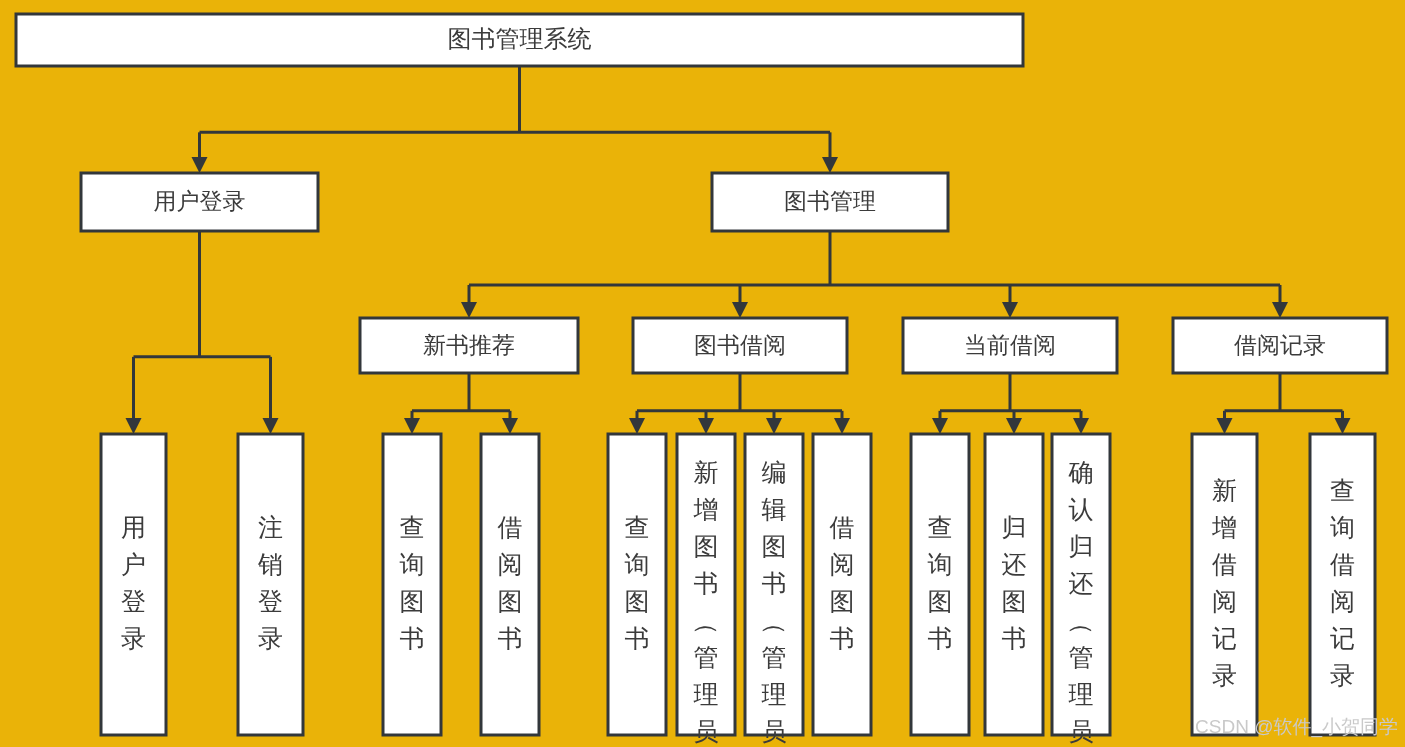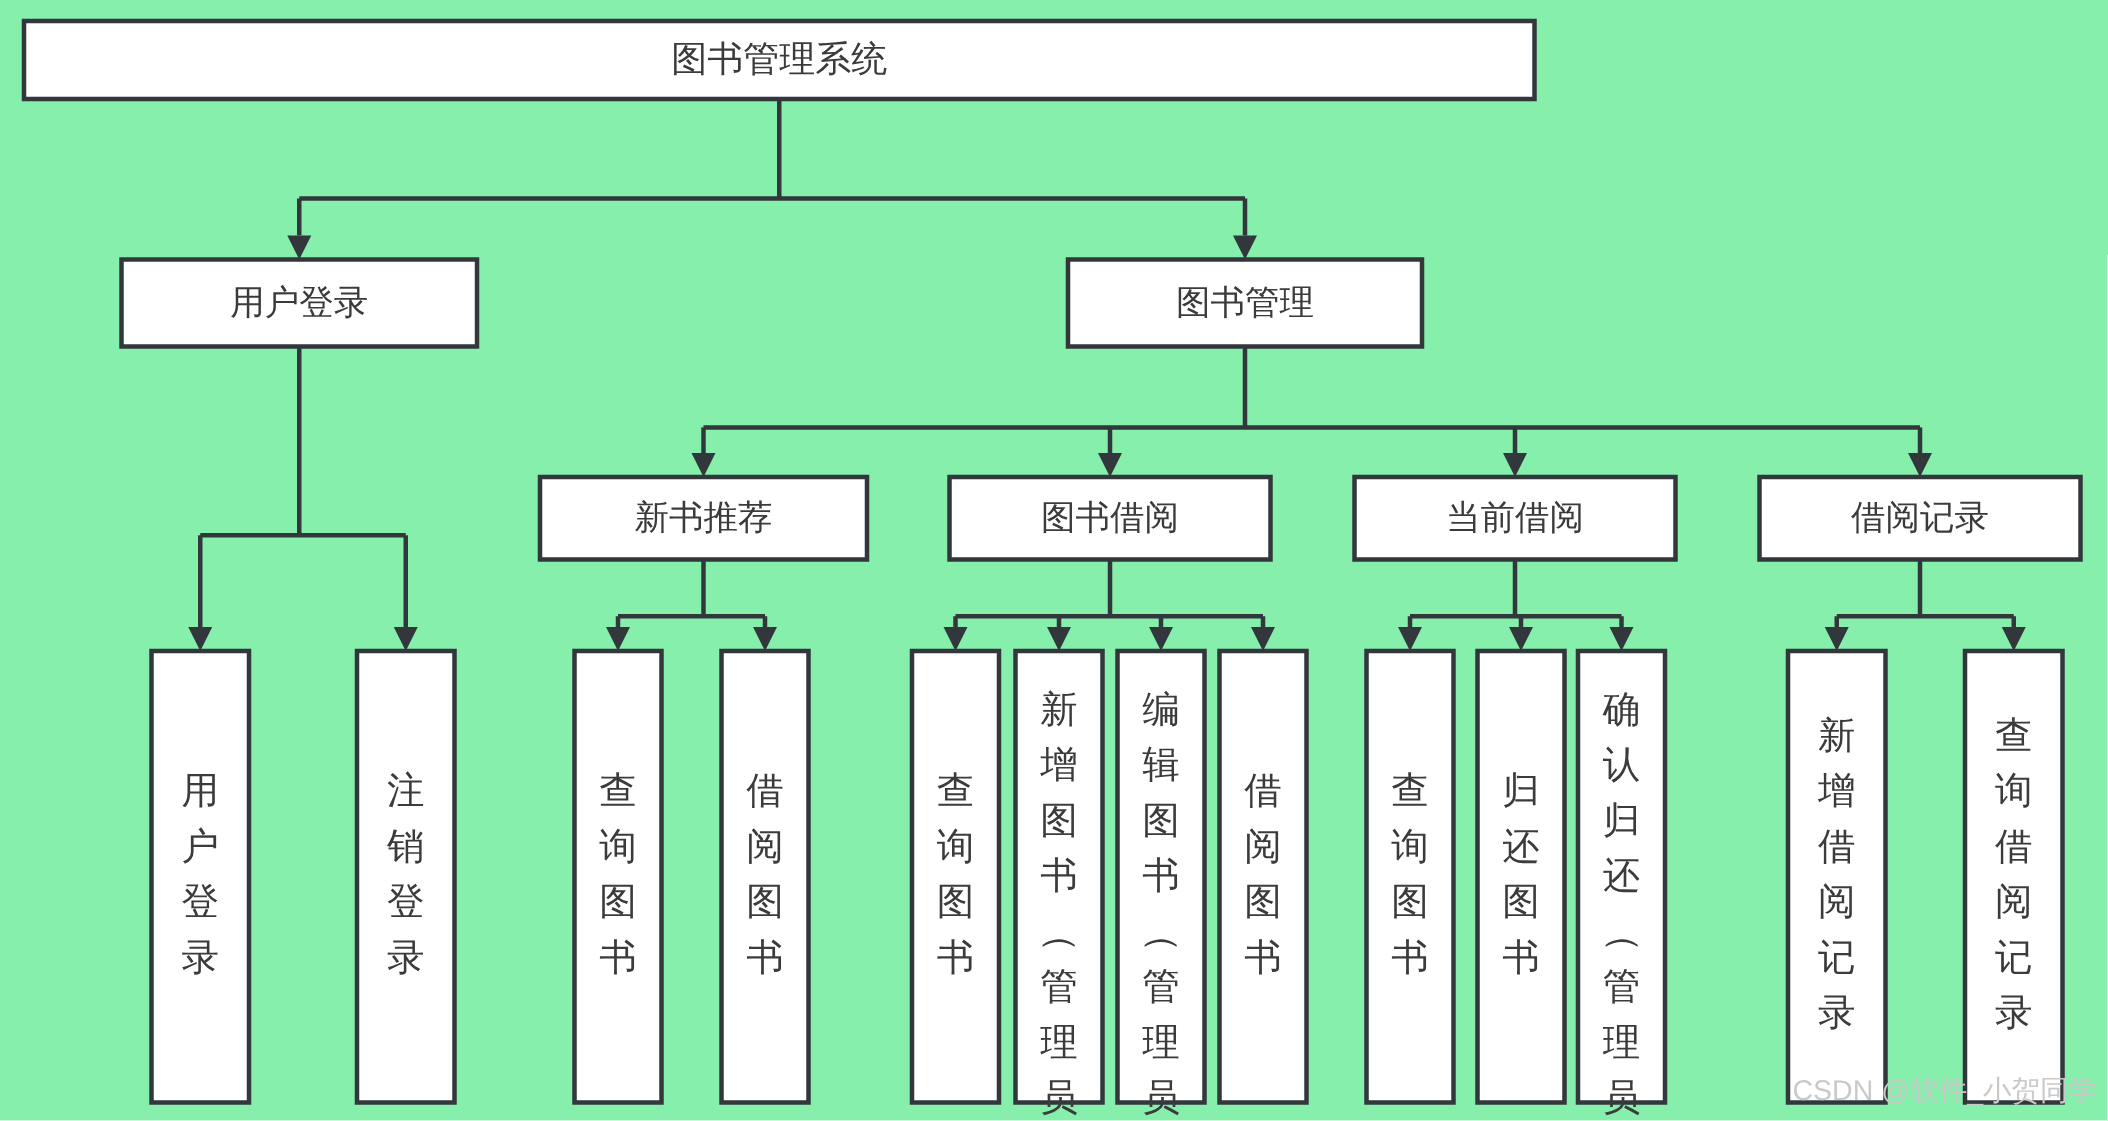--- a/index.html
+++ b/index.html
@@ -8,21 +8,21 @@
     padding: 0;
     background: #ffffff;
   }
   body {
     font-family: "Liberation Sans", "DejaVu Sans", sans-serif;
   }
   #diagram-root {
     position: relative;
     width: 1405px;
     height: 747px;
-    background: #86efac;
+    background: #eab308;
     overflow: hidden;
   }
   svg.diagram-canvas {
     position: absolute;
     top: 0;
     left: 0;
     width: 1405px;
     height: 747px;
   }
   .node-box {

